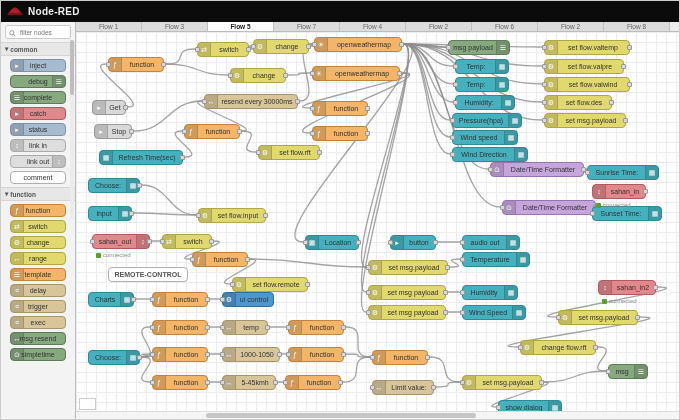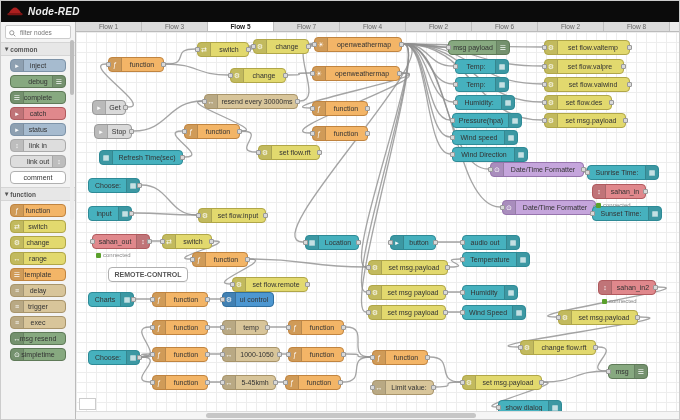--- a/index.html
+++ b/index.html
@@ -1,19 +1,19 @@
 <!DOCTYPE html>
 <html><head>
 <meta charset="utf-8">
 <style>
   html,body{margin:0;padding:0;background:#fff;font-family:"Liberation Sans",sans-serif;}
   #app{position:relative;width:680px;height:420px;overflow:hidden;background:#fff;border:1px solid #ccc;box-sizing:border-box;}
   
   #header{position:absolute;left:0;top:0;width:680px;height:21px;background:#0b0b0b;display:flex;align-items:center;padding-left:6px;box-sizing:border-box;}
-  #header .title{color:#eee;font-size:10px;font-weight:bold;margin-left:5px;letter-spacing:.3px;font-style:italic;}
+  #header .title{color:#eee;font-size:10px;font-weight:bold;margin-left:5px;letter-spacing:.3px;}
   
   #palette{position:absolute;left:0;top:21px;bottom:0;width:75px;background:#f3f3f3;border-right:1px solid #bbb;box-sizing:border-box;overflow:hidden;}
   #psearch{margin:3px 4px;height:12px;background:#fff;border:1px solid #ccc;border-radius:2px;display:flex;align-items:center;padding:0 3px;gap:2px;}
   #psearch input{border:none;outline:none;width:100%;font-size:6.5px;color:#555;background:transparent;font-family:"Liberation Sans",sans-serif;}
   .pcat{height:12px;background:#e7e7e7;border-top:1px solid #d5d5d5;border-bottom:1px solid #d5d5d5;font-size:6.5px;font-weight:bold;color:#555;display:flex;align-items:center;padding-left:4px;gap:2px;}
   .pitem{position:relative;margin:3px auto;width:56px;height:13px;border:1px solid;border-radius:4px;box-sizing:border-box;font-size:6px;color:#333;}
   #pscroll{position:absolute;right:1px;top:18px;width:4px;height:180px;background:#ececec;border-radius:2px;}
   #pscroll .pthumb{width:4px;height:55px;background:#bdbdbd;border-radius:2px;}
   
   #tabbar{position:absolute;left:75px;top:21px;right:0;height:10px;background:#ededed;border-bottom:1px solid #bbb;display:flex;box-sizing:border-box;}

